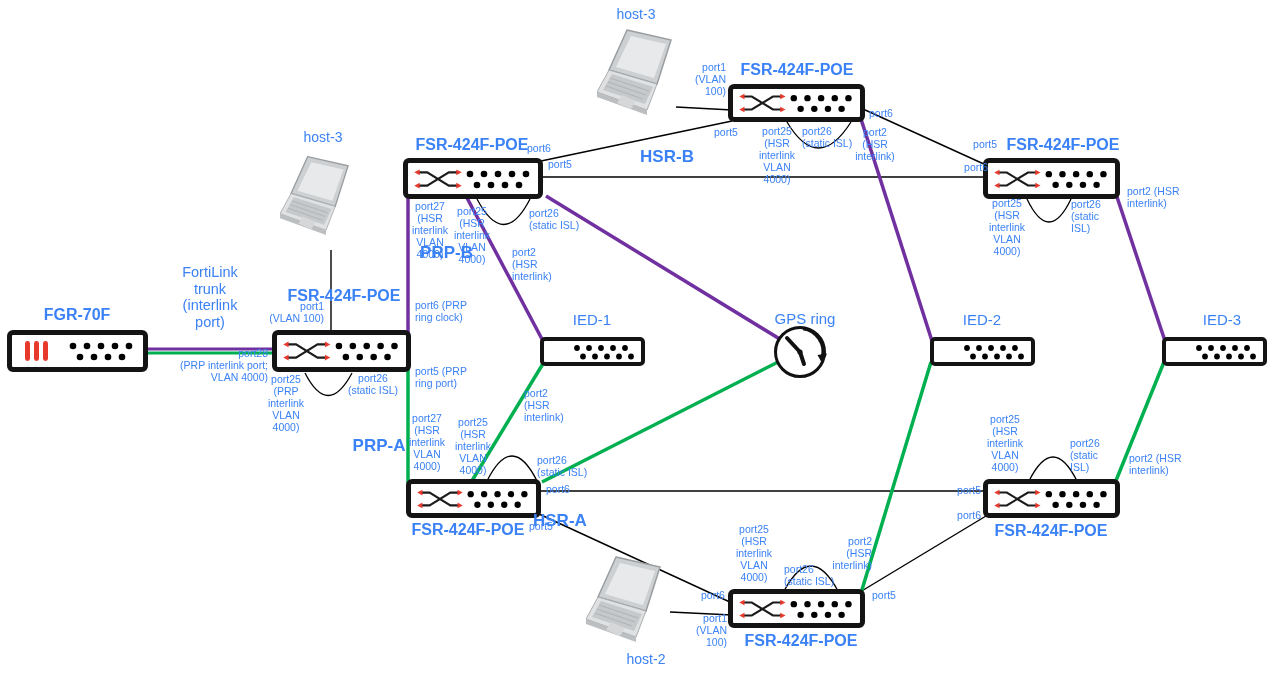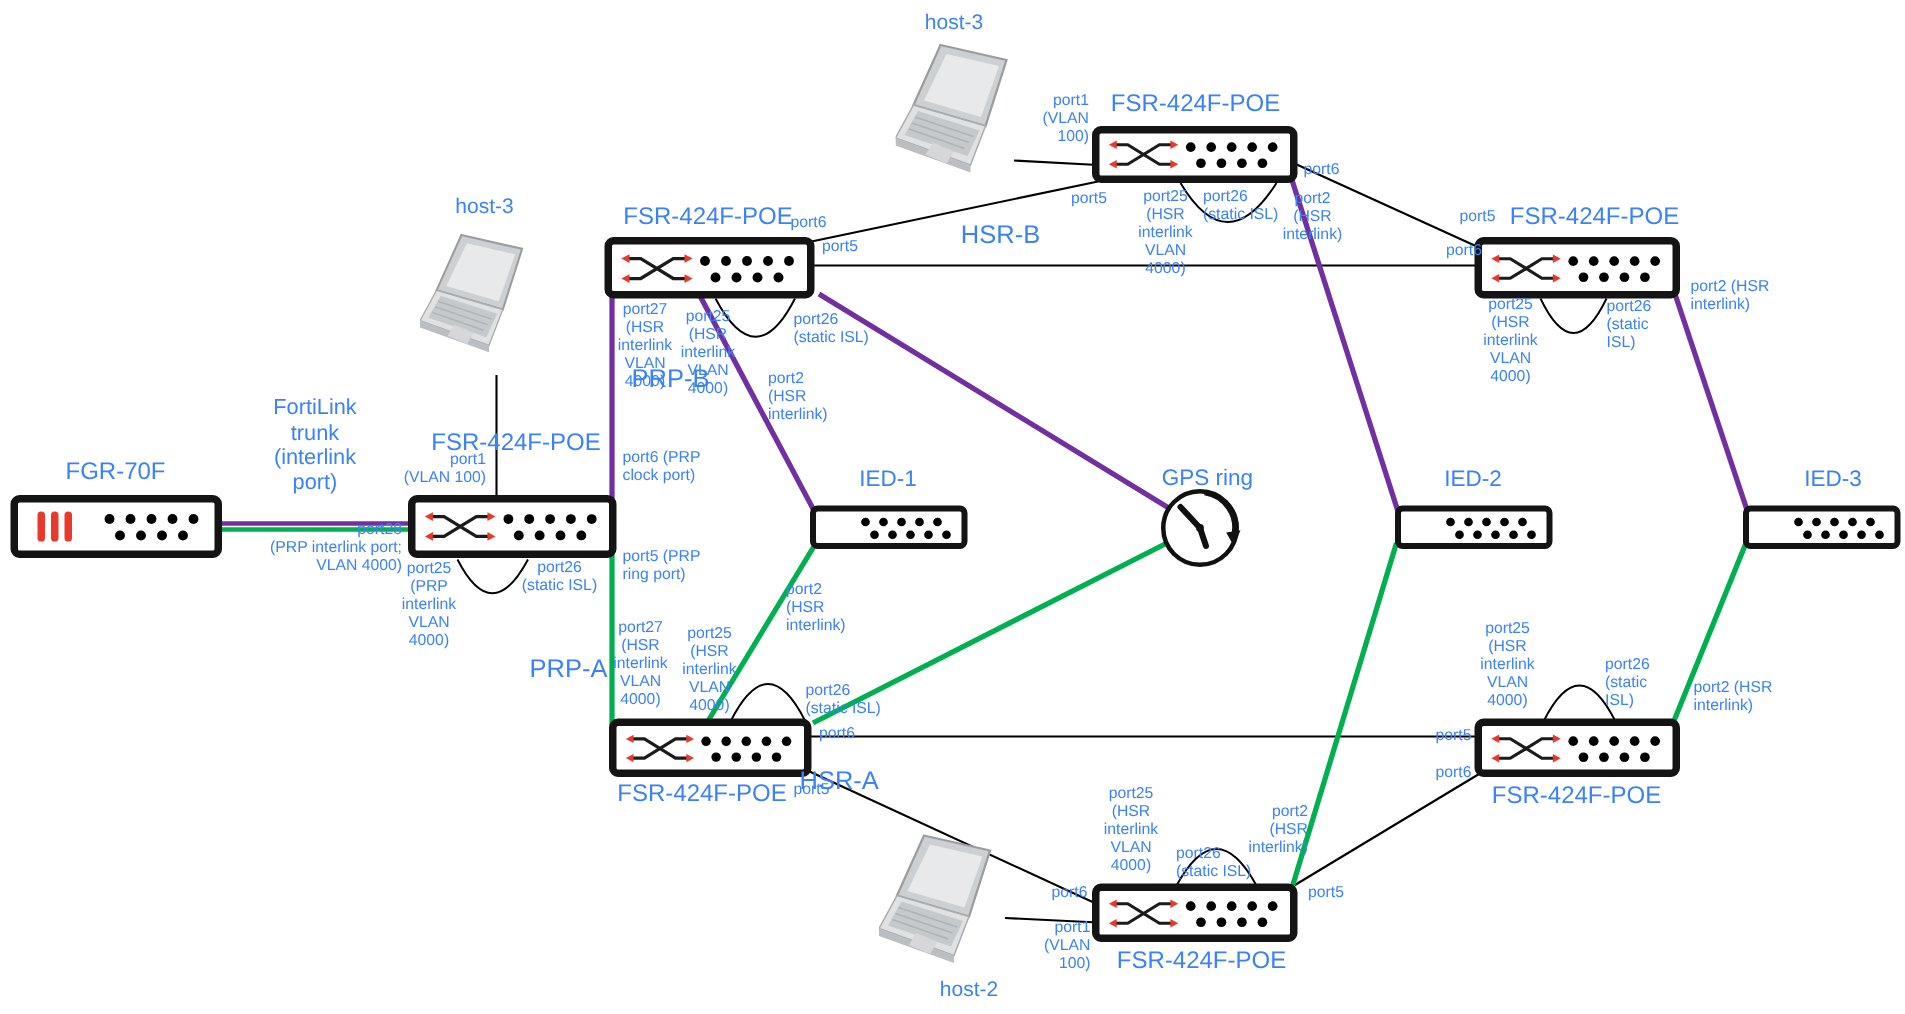--- a/index.html
+++ b/index.html
@@ -6,21 +6,21 @@
   #canvas{position:relative;width:1270px;height:676px;background:#ffffff;
           font-family:"Liberation Sans",sans-serif;overflow:hidden;}
   svg.wires{position:absolute;left:0;top:0;z-index:1;}
   .device{position:absolute;background:#fff;border:5px solid #141414;border-radius:6px;
           display:flex;align-items:center;justify-content:space-between;
           box-sizing:border-box;padding:0 5px;z-index:2;}
   .device.ied{border-width:4px;border-radius:5px;justify-content:flex-end;padding:0 6px;}
   .node{position:absolute;z-index:2;}
   .lbl{position:absolute;white-space:pre-line;line-height:1.14;color:#3b82f6;z-index:3;
        pointer-events:none;}
-  .lbl.bold{font-weight:400;}
+  .lbl.bold{font-weight:700;}
 </style>
 </head>
 <body>
 
 <div id="canvas">
   <svg class="wires" width="1270" height="676" viewBox="0 0 1270 676" xmlns="http://www.w3.org/2000/svg">
       <line x1="145" y1="349" x2="276" y2="349" stroke="#7030a0" stroke-width="3"></line>
       <line x1="145" y1="353" x2="276" y2="353" stroke="#00b050" stroke-width="3"></line>
       <line x1="331" y1="250" x2="331" y2="334" stroke="#000000" stroke-width="1.4"></line>
       <line x1="676" y1="107" x2="732" y2="110" stroke="#000000" stroke-width="1.4"></line>
@@ -323,21 +323,21 @@
       <div class="lbl" style="font-size: 10.5px; top: 301px; left: 134px; width: 190px; text-align: right;">port1
 (VLAN 100)</div>
       <div class="lbl" style="font-size: 10.5px; top: 374px; left: 191px; width: 190px; text-align: center;">port25
 (PRP
 interlink
 VLAN
 4000)</div>
       <div class="lbl" style="font-size: 10.5px; top: 373px; left: 278px; width: 190px; text-align: center;">port26
 (static ISL)</div>
       <div class="lbl" style="font-size: 10.5px; top: 300px; left: 415px; text-align: left;">port6 (PRP
-clock port)</div>
+ring clock)</div>
       <div class="lbl" style="font-size: 10.5px; top: 366px; left: 415px; text-align: left;">port5 (PRP
 ring port)</div>
       <div class="lbl" style="font-size: 10.5px; top: 201px; left: 335px; width: 190px; text-align: center;">port27
 (HSR
 interlink
 VLAN
 4000)</div>
       <div class="lbl" style="font-size: 10.5px; top: 206px; left: 377px; width: 190px; text-align: center;">port25
 (HSR
 interlink

